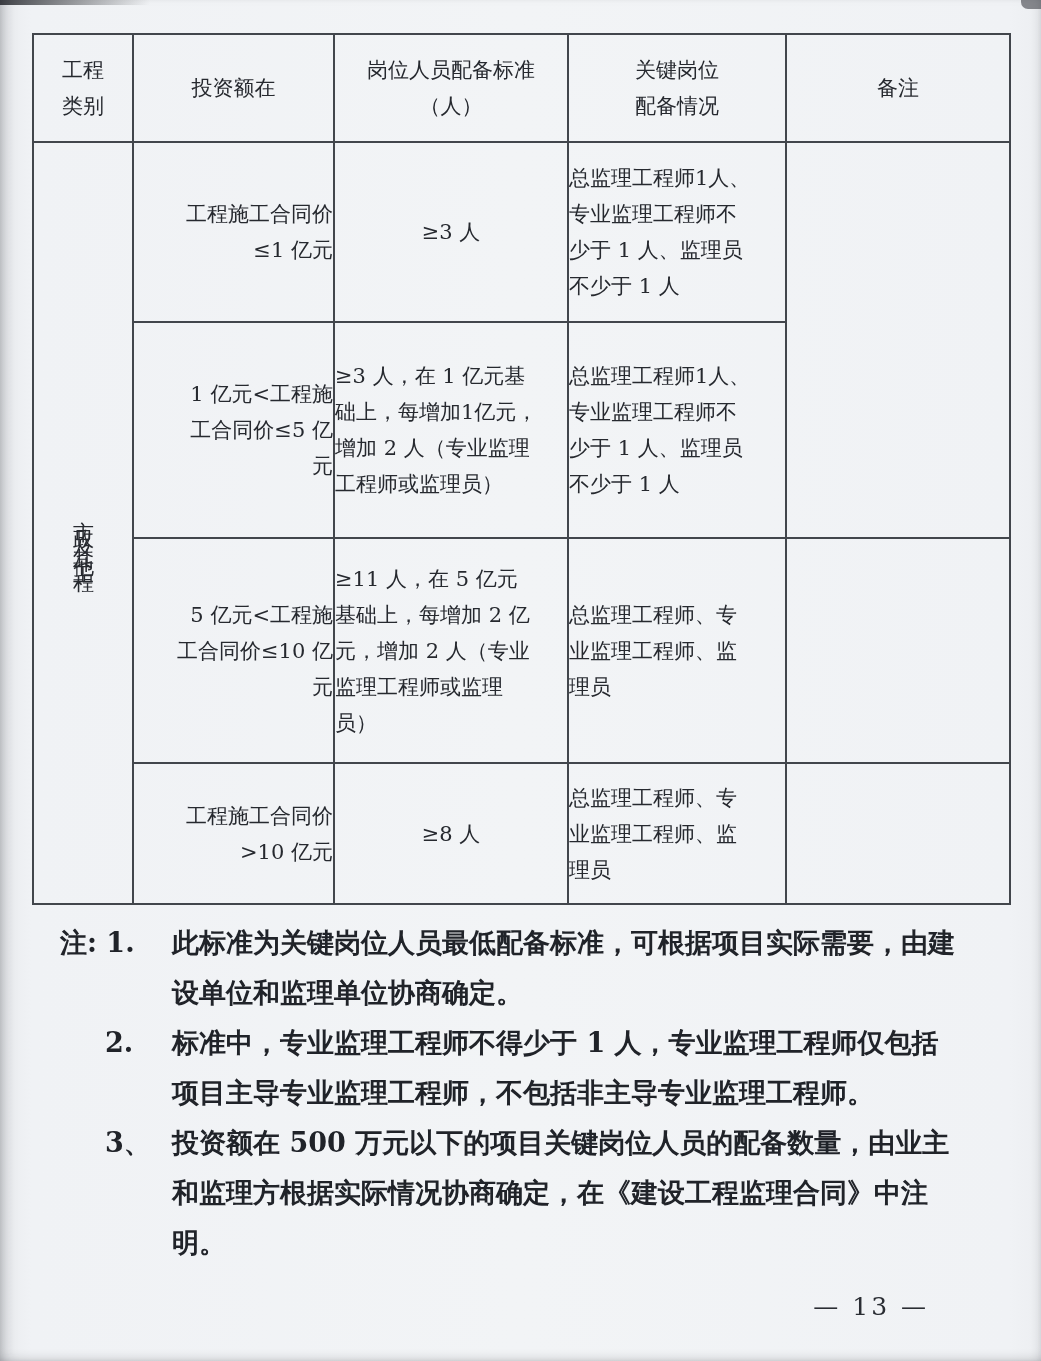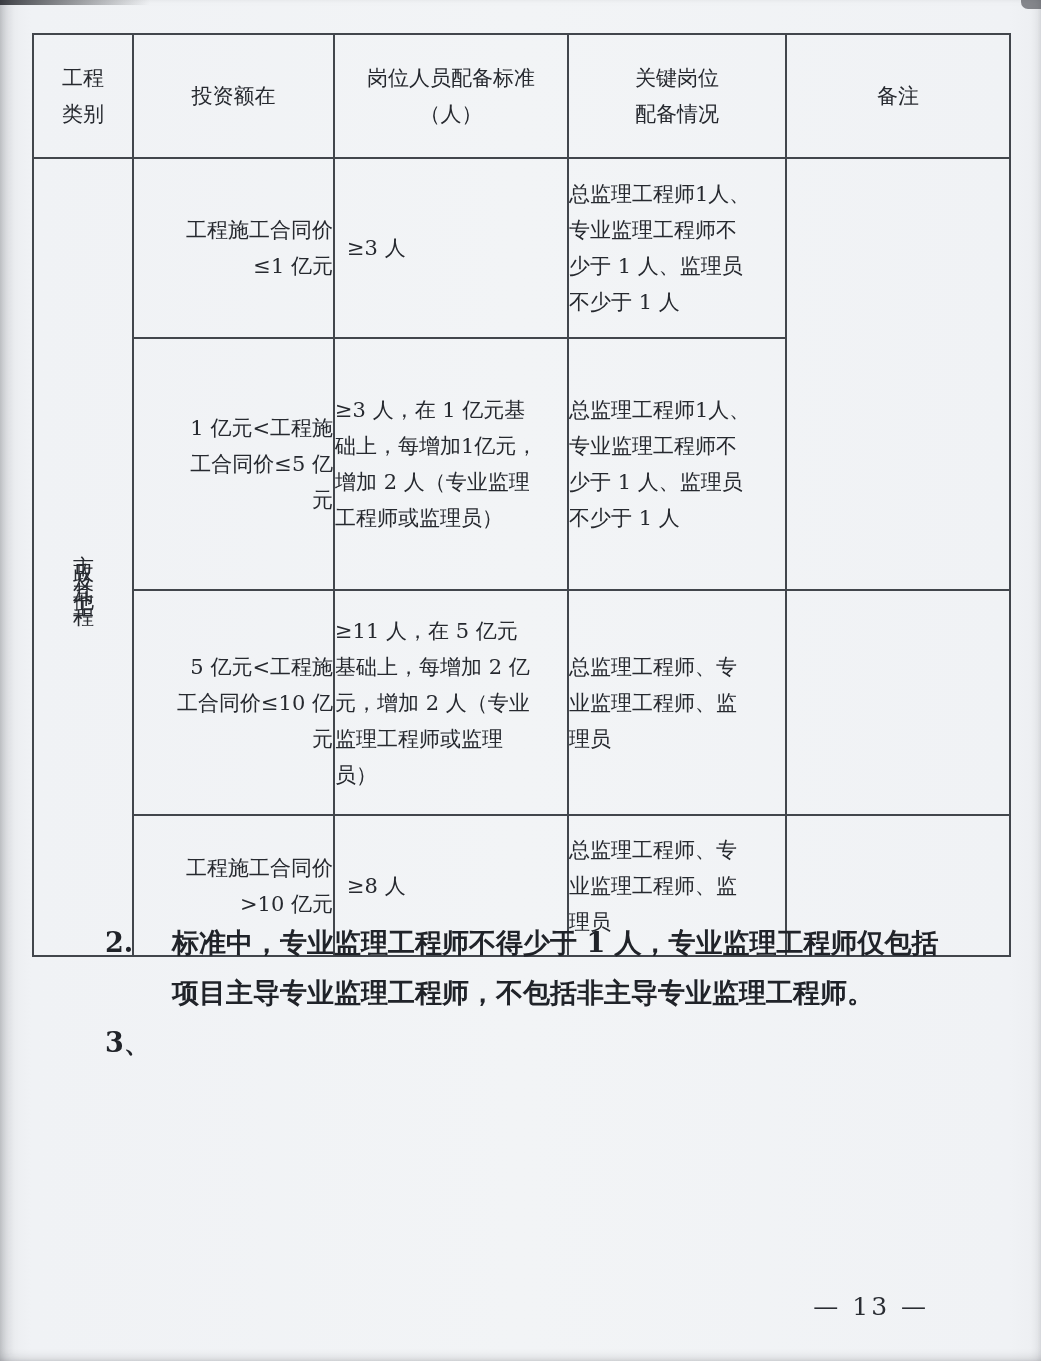--- a/index.html
+++ b/index.html
@@ -34,37 +34,37 @@
     color:#26292f;
   }
   table.staffing td, table.staffing th {
     border:2px solid #42464c;
     vertical-align:middle;
     font-weight:normal;
     white-space:pre-line;
     overflow:hidden;
     padding:0;
   }
-  tr.trh { height:124px; }
+  tr.trh { height:108px; }
   tr.tr1 { height:180px; }
-  tr.tr2 { height:252px; }
+  tr.tr2 { height:216px; }
   tr.tr3 { height:225px; }
   tr.tr4 { height:141px; }
   th.hcell { text-align:center; }
   td.cat-cell { text-align:center; }
   .v-text {
     display:inline-block;
     writing-mode:vertical-rl;
     text-orientation:upright;
     letter-spacing:9px;
     line-height:1;
   }
   td.scale-cell  { text-align:right; padding:0 10px 0 16px; }
   td.staff-cell  { text-align:left; padding:0 6px 0 15px; }
-  td.staff-cell.center { text-align:left; padding:12px; }
+  td.staff-cell.center { text-align:center; padding:12px; }
   td.key-cell    { text-align:left; padding:0 6px 0 15px; }
   td.remark-cell { }
   .notes {
     position:absolute; left:60px; top:918px; width:955px;
     font-size:27px; line-height:50px; font-weight:600;
     color:#202329;
   }
   .note { display:flex; align-items:flex-start; }
   .note-label { flex:0 0 112px; box-sizing:border-box; white-space:pre; }
   .note.n2 .note-label, .note.n3 .note-label { padding-left:45px; }
@@ -147,25 +147,33 @@
         <td class="staff-cell center">≥8 人</td>
         <td class="key-cell">总监理工程师、专
 业监理工程师、监
 理员</td>
         <td class="remark-cell"></td>
       </tr>
     </tbody>
   </table>
 
   <div class="notes">
+    <div class="note n1">
+      <span class="note-label">注: 1.</span>
+      <div class="note-text">此标准为关键岗位人员最低配备标准，可根据项目实际需要，由建
+设单位和监理单位协商确定。</div>
+    </div>
     <div class="note n2">
       <span class="note-label">2.</span>
       <div class="note-text">标准中，专业监理工程师不得少于 1 人，专业监理工程师仅包括
 项目主导专业监理工程师，不包括非主导专业监理工程师。</div>
     </div>
     <div class="note n3">
       <span class="note-label">3、</span>
+      <div class="note-text">投资额在 500 万元以下的项目关键岗位人员的配备数量，由业主
+和监理方根据实际情况协商确定，在《建设工程监理合同》中注
+明。</div>
     </div>
   </div>
 
   <div class="page-number">— 13 —</div>
 
 </div>
 
 </body></html>

